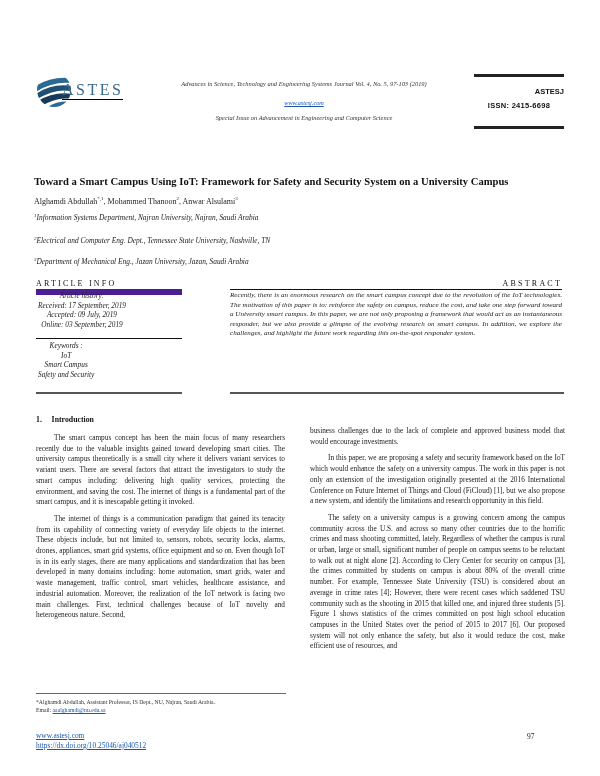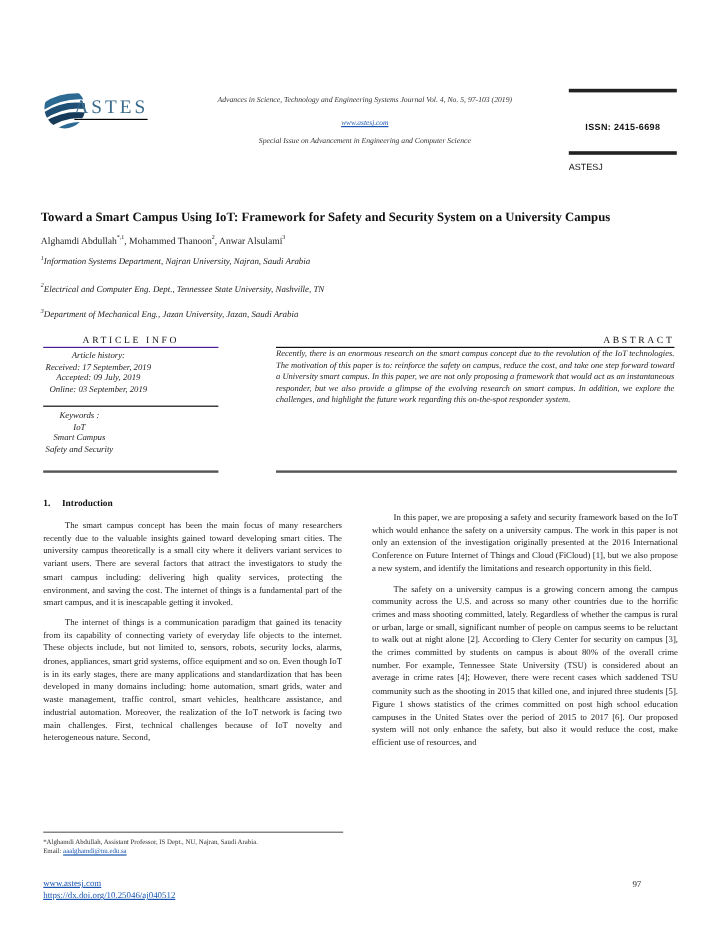--- a/index.html
+++ b/index.html
@@ -10,31 +10,31 @@
   
   .logo { left: 36px; top: 72px; width: 100px; height: 36px; }
   .logo-mark { position: absolute; left: 0; top: 0; width: 36px; height: 36px; }
   .logo-text { position: absolute; left: 26px; top: 10px; font-size: 16px; letter-spacing: 2.5px; color: #3a6a8c;
                font-family: "Liberation Serif", serif; border-bottom: 1px solid #000000; line-height: 16px; padding-bottom: 1px; }
   .journal-line { left: 140px; top: 80px; width: 328px; text-align: center; font-size: 6.4px; font-style: italic; color: #333; }
   .journal-url { left: 140px; top: 99px; width: 328px; text-align: center; font-size: 6.2px; font-style: italic; color: #1a56b0; text-decoration: underline; }
   .special-issue { left: 140px; top: 114px; width: 328px; text-align: center; font-size: 6.4px; font-style: italic; color: #333; }
   .issn-box { left: 474px; top: 74px; width: 92px; height: 56px; }
   .issn-box .rule { position: absolute; left: 0; width: 90px; height: 3px; background: #222; }
-  .issn-box .t1 { position: absolute; left: 0; width: 90px; top: 13px; text-align: left; font-family: "Liberation Sans", sans-serif; font-weight: normal; font-size: 7.5px; color: #111; margin-top: 48px; }
+  .issn-box .t1 { position: absolute; left: 0; width: 90px; top: 13px; text-align: right; font-family: "Liberation Sans", sans-serif; font-weight: bold; font-size: 7.5px; color: #111; }
   .issn-box .t2 { position: absolute; left: 0; width: 90px; top: 27px; text-align: center; font-family: "Liberation Sans", sans-serif; font-weight: bold; font-size: 7.5px; color: #111; letter-spacing: 0.3px; }
 
   
   .title { left: 34px; top: 176px; font-size: 10.6px; font-weight: bold; color: #111; white-space: nowrap; }
   .authors { left: 34px; top: 196px; font-size: 8px; color: #222; white-space: nowrap; }
   .aff { left: 34px; font-size: 7.4px; font-style: italic; color: #222; white-space: nowrap; }
   sup { font-size: 5px; }
 
   
-  .ai-head { left: 36px; top: 279px; width: 146px; font-size: 8px; letter-spacing: 2.2px; color: #111; border-bottom: 1px solid #4c1d95; line-height: 10px; text-align: center; }
+  .ai-head { left: 36px; top: 279px; width: 146px; font-size: 8px; letter-spacing: 2.2px; color: #111; border-bottom: 6px solid #4c1d95; line-height: 10px; }
   .ai-block { left: 38px; font-size: 7.3px; font-style: italic; color: #222; line-height: 9.6px; text-align: center; }
   .ai-rule { left: 36px; width: 146px; height: 1px; background: #111; }
   .thick-rule { height: 2px; background: #555; }
   .ab-head { left: 230px; top: 279px; width: 332px; font-size: 8px; letter-spacing: 2.2px; color: #111; border-bottom: 1px solid #111; line-height: 10px; text-align: right; }
   .ab-text { left: 230px; top: 291px; width: 332px; font-size: 7.1px; font-style: italic; color: #222; line-height: 9.6px; text-align: justify; }
 
   
   .sec-head { left: 36px; top: 415px; font-size: 7.8px; font-weight: bold; color: #111; }
   .col { font-size: 7.3px; line-height: 10.7px; color: #222; text-align: justify; }
   .col p { margin: 0 0 6px 0; }
@@ -113,20 +113,21 @@
 <div class="abs sec-head">
   <span>1.</span>&nbsp;&nbsp;&nbsp;&nbsp;&nbsp;<span>Introduction</span>
 </div>
 
 <div class="abs col col-left">
   <p class="ind">The smart campus concept has been the main focus of many researchers recently due to the valuable insights gained toward developing smart cities. The university campus theoretically is a small city where it delivers variant services to variant users. There are several factors that attract the investigators to study the smart campus including: delivering high quality services, protecting the environment, and saving the cost. The internet of things is a fundamental part of the smart campus, and it is inescapable getting it invoked.</p>
   <p class="ind">The internet of things is a communication paradigm that gained its tenacity from its capability of connecting variety of everyday life objects to the internet. These objects include, but not limited to, sensors, robots, security locks, alarms, drones, appliances, smart grid systems, office equipment and so on. Even though IoT is in its early stages, there are many applications and standardization that has been developed in many domains including: home automation, smart grids, water and waste management, traffic control, smart vehicles, healthcare assistance, and industrial automation. Moreover, the realization of the IoT network is facing two main challenges. First, technical challenges because of IoT novelty and heterogeneous nature. Second,</p>
 </div>
 
 <div class="abs col col-right">
+  <p>business challenges due to the lack of complete and approved business model that would encourage investments.</p>
   <p class="ind">In this paper, we are proposing a safety and security framework based on the IoT which would enhance the safety on a university campus. The work in this paper is not only an extension of the investigation originally presented at the 2016 International Conference on Future Internet of Things and Cloud (FiCloud) [1], but we also propose a new system, and identify the limitations and research opportunity in this field.</p>
   <p class="ind">The safety on a university campus is a growing concern among the campus community across the U.S. and across so many other countries due to the horrific crimes and mass shooting committed, lately. Regardless of whether the campus is rural or urban, large or small, significant number of people on campus seems to be reluctant to walk out at night alone [2]. According to Clery Center for security on campus [3], the crimes committed by students on campus is about 80% of the overall crime number. For example, Tennessee State University (TSU) is considered about an average in crime rates [4]; However, there were recent cases which saddened TSU community such as the shooting in 2015 that killed one, and injured three students [5]. Figure 1 shows statistics of the crimes committed on post high school education campuses in the United States over the period of 2015 to 2017 [6]. Our proposed system will not only enhance the safety, but also it would reduce the cost, make efficient use of resources, and</p>
 </div>
 
 <div class="abs fn-rule"></div>
 <div class="abs footnote">
   <div>*Alghamdi Abdullah, Assistant Professor, IS Dept., NU, Najran, Saudi Arabia.</div>
   <div><span>Email:</span> <a>aaalghamdi@nu.edu.sa</a></div>
 </div>
 <div class="abs links">

